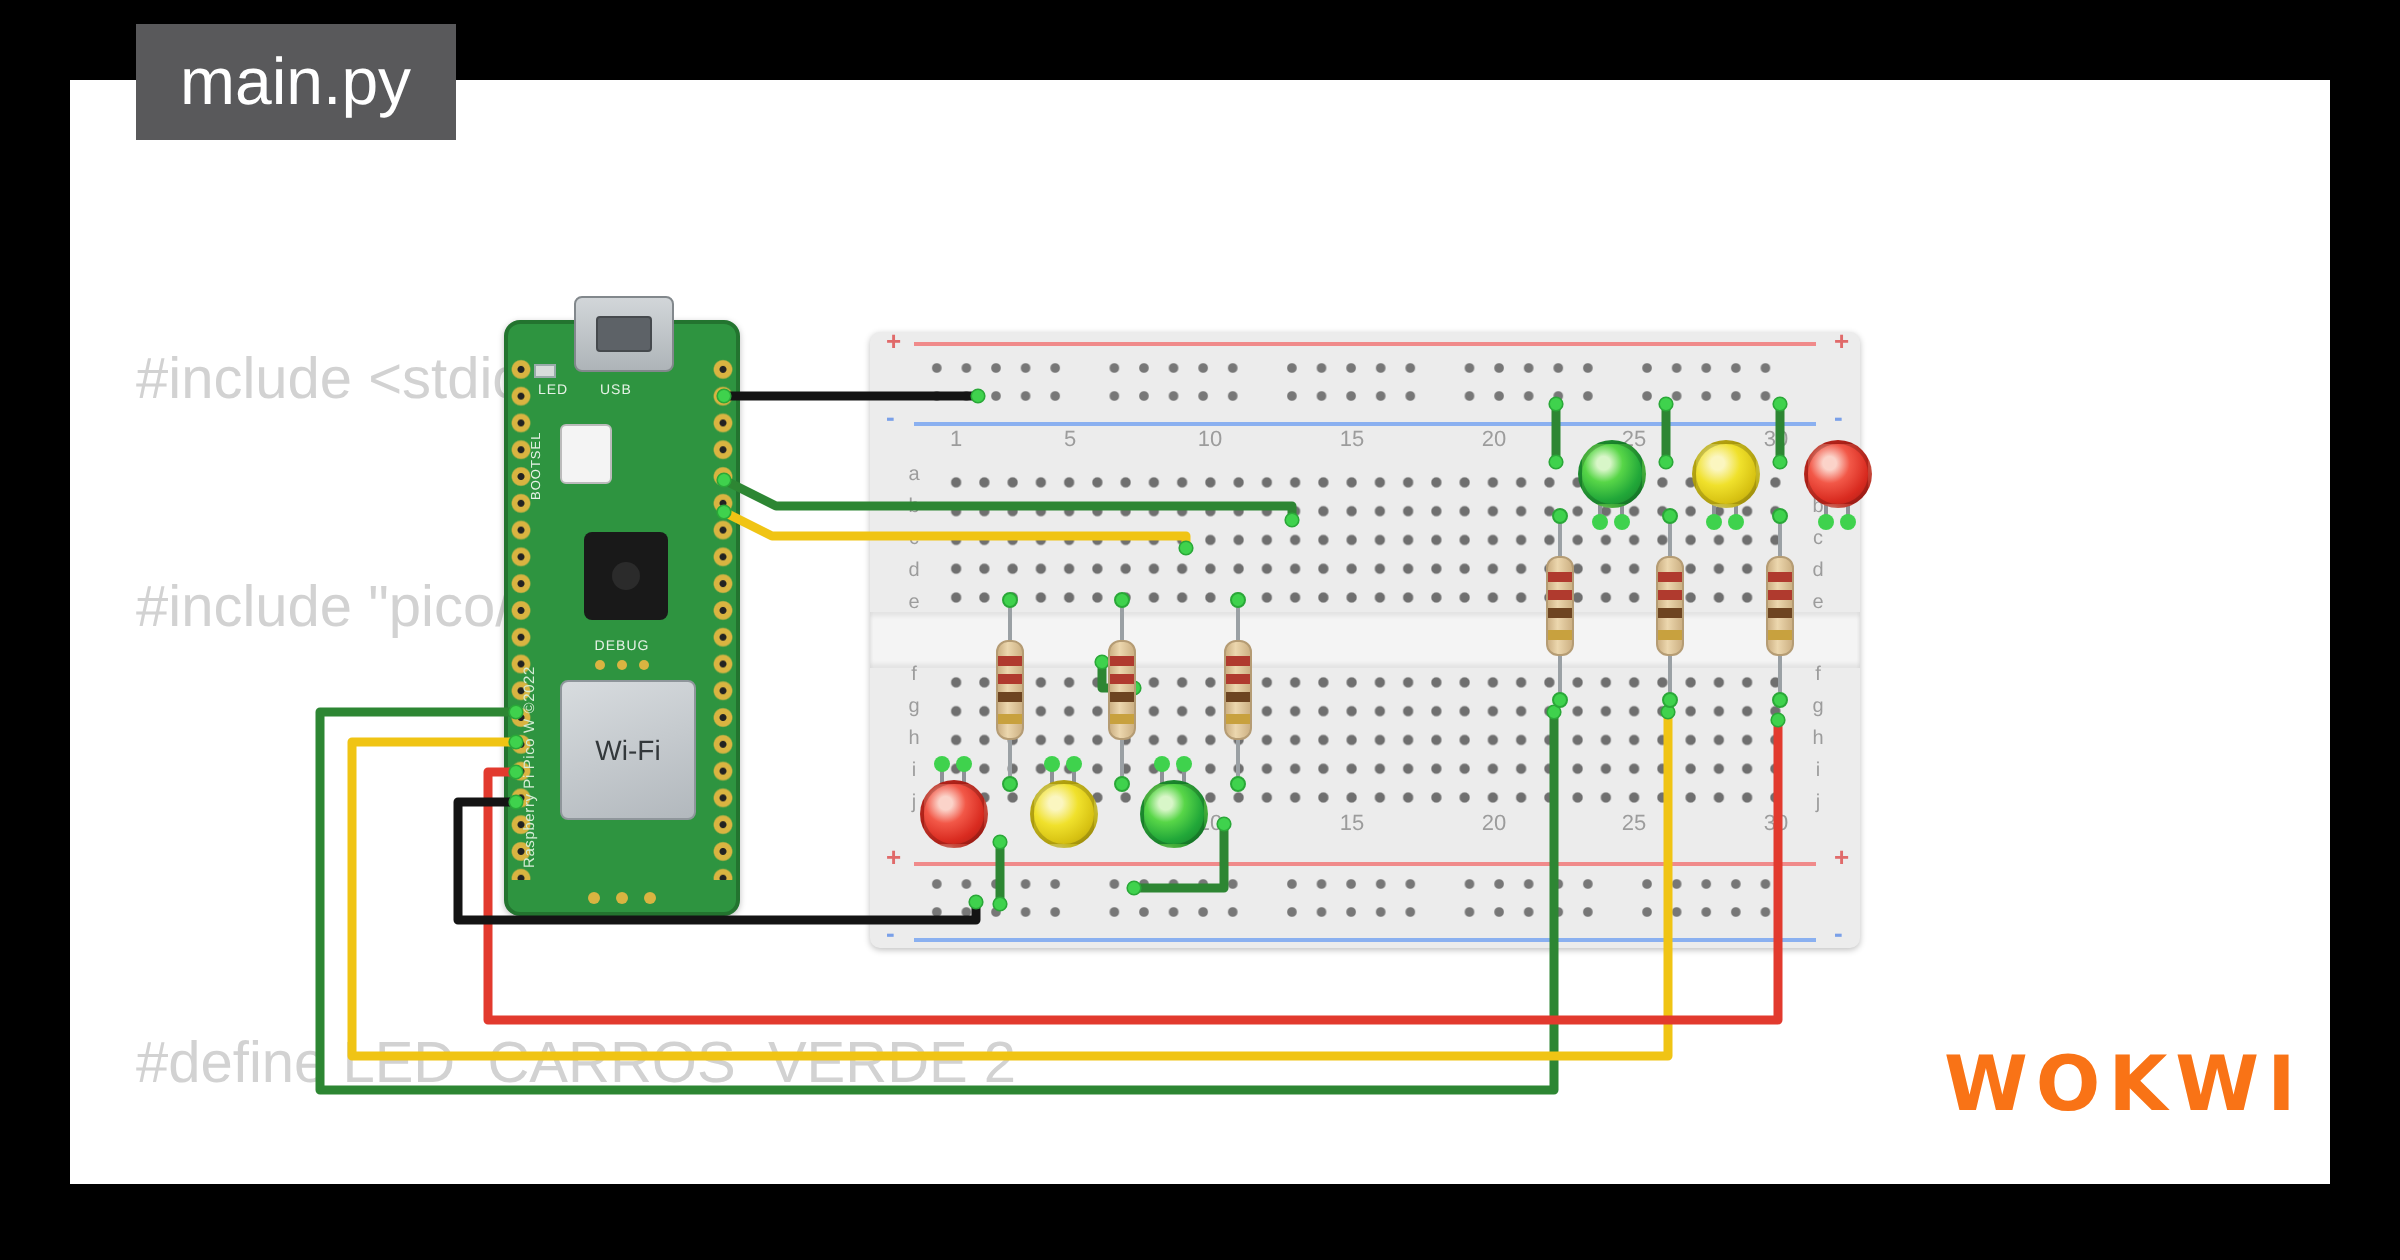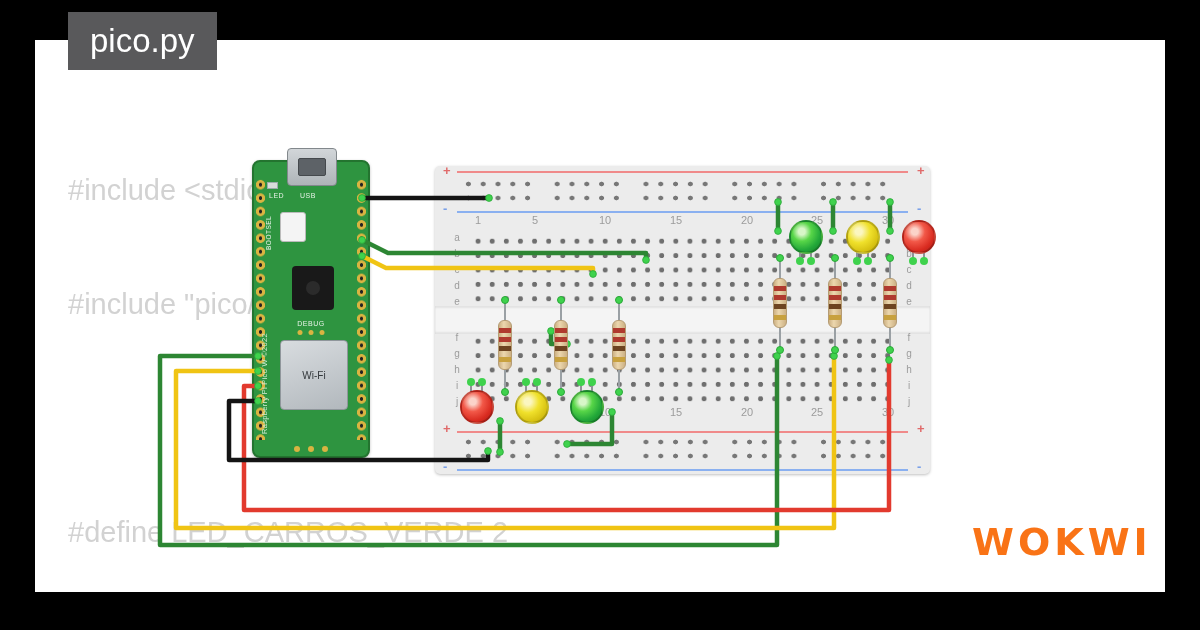--- a/index.html
+++ b/index.html
@@ -57,21 +57,21 @@
   .bootsel{position:absolute;left:26px;top:50px;width:24px;height:28px;background:#f4f4f4;
        border:1px solid #bbb;border-radius:3px}
   .lbl-bootsel{left:12px;top:88px;transform:rotate(-90deg);transform-origin:0 0;font-size:6.5px}
   .chip{position:absolute;left:38px;top:104px;width:42px;height:44px;background:#191919;border-radius:4px}
   .chip::after{content:"";position:absolute;left:14px;top:15px;width:14px;height:14px;border-radius:50%;background:#2b2b2b}
   .lbl-debug{left:50%;top:158px;transform:translateX(-50%)}
   .debug-pads{position:absolute;left:50%;top:168px;transform:translateX(-50%);display:flex;gap:6px}
   .debug-pads i{width:5px;height:5px;border-radius:50%;background:#d9b441}
   .wifi{position:absolute;left:26px;top:178px;width:66px;height:68px;
        background:linear-gradient(160deg,#d8dcdf,#b2b8bd);border:1px solid #8f969b;border-radius:4px;
-       display:flex;align-items:center;justify-content:center;color:#33383b;font-size:10px}
+       display:flex;align-items:center;justify-content:center;color:#33383b;font-size:14px}
   .board-text{position:absolute;left:6px;top:272px;width:150px;transform:rotate(-90deg);
        transform-origin:0 0;font-size:7.5px;color:#d4ecd4;letter-spacing:.3px}
   .bottom-pads{position:absolute;bottom:4px;left:50%;transform:translateX(-50%);display:flex;gap:8px}
   .bottom-pads i{width:6px;height:6px;border-radius:50%;background:#d9b441}
 
   
   .wires{position:absolute;left:0;top:0;z-index:10;pointer-events:none}
   .wires polyline{fill:none;stroke-width:4.5;stroke-linecap:round;stroke-linejoin:round}
   .cdot{fill:#3fd24d;stroke:#2aa838;stroke-width:.8}
 
@@ -100,21 +100,21 @@
   .led-green .bulb{background:radial-gradient(circle at 36% 32%,#d8f6c8 0 12%,#58d648 34%,#22a839 66%,#147c27)}
   .led-yellow .bulb{background:radial-gradient(circle at 36% 32%,#fbf6c0 0 12%,#f0e12c 40%,#d8c313 70%,#b3a00c)}
   .led-red .bulb{background:radial-gradient(circle at 36% 32%,#fbd3c9 0 12%,#f25848 36%,#d92b20 68%,#a81b14)}
 </style>
 </head>
 <body>
 
 <div class="canvas"></div>
 
 <div class="tab">
-  <span>pico.py</span>
+  <span>main.py</span>
 </div>
 
 <div class="code">
   <div class="code-line">#include &lt;stdio.h&gt;</div>
   <div class="code-line">#include "pico/stdlib.h"</div>
   <div class="code-line"></div>
   <div class="code-line">#define LED_CARROS_VERDE 2</div>
   
   
   

